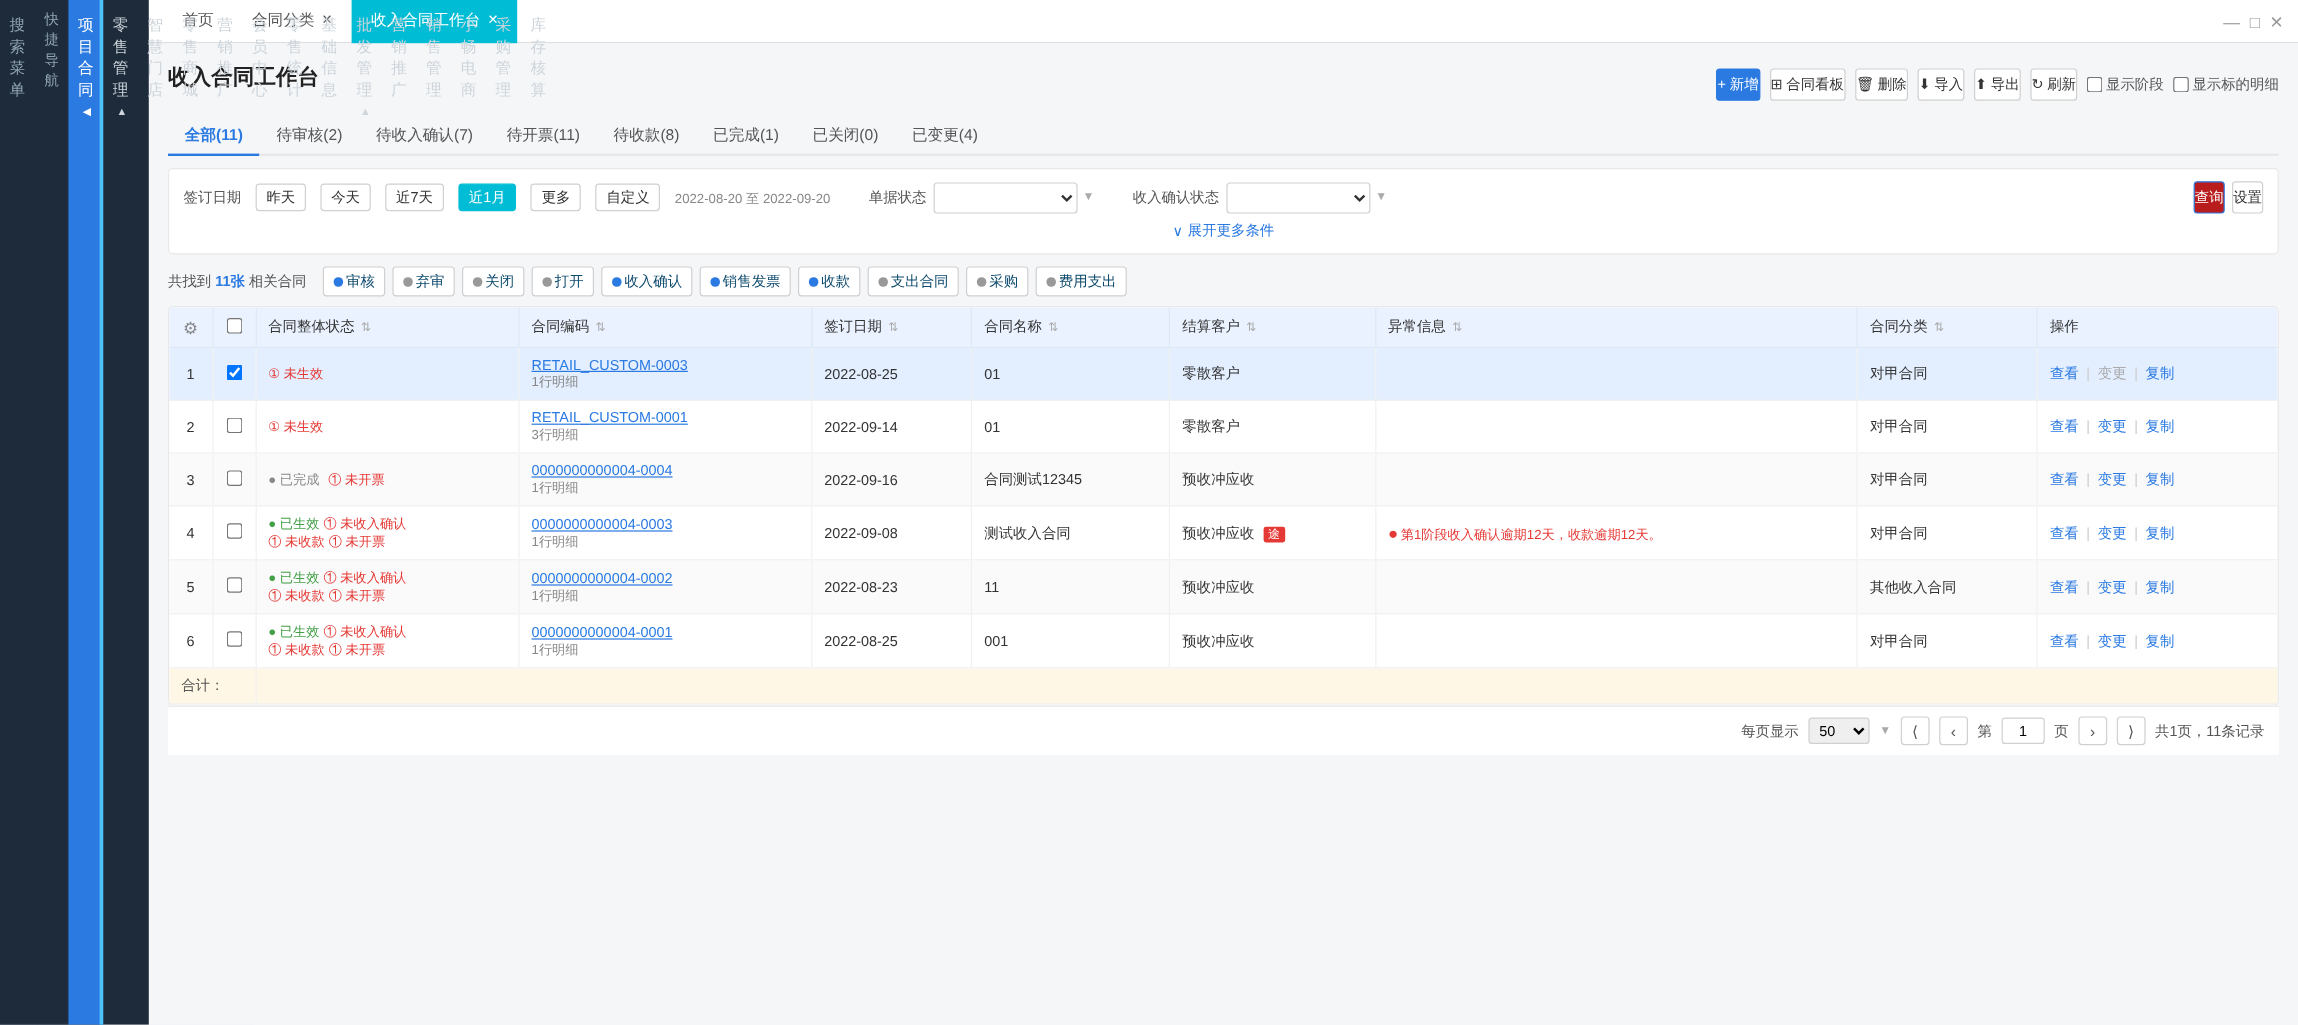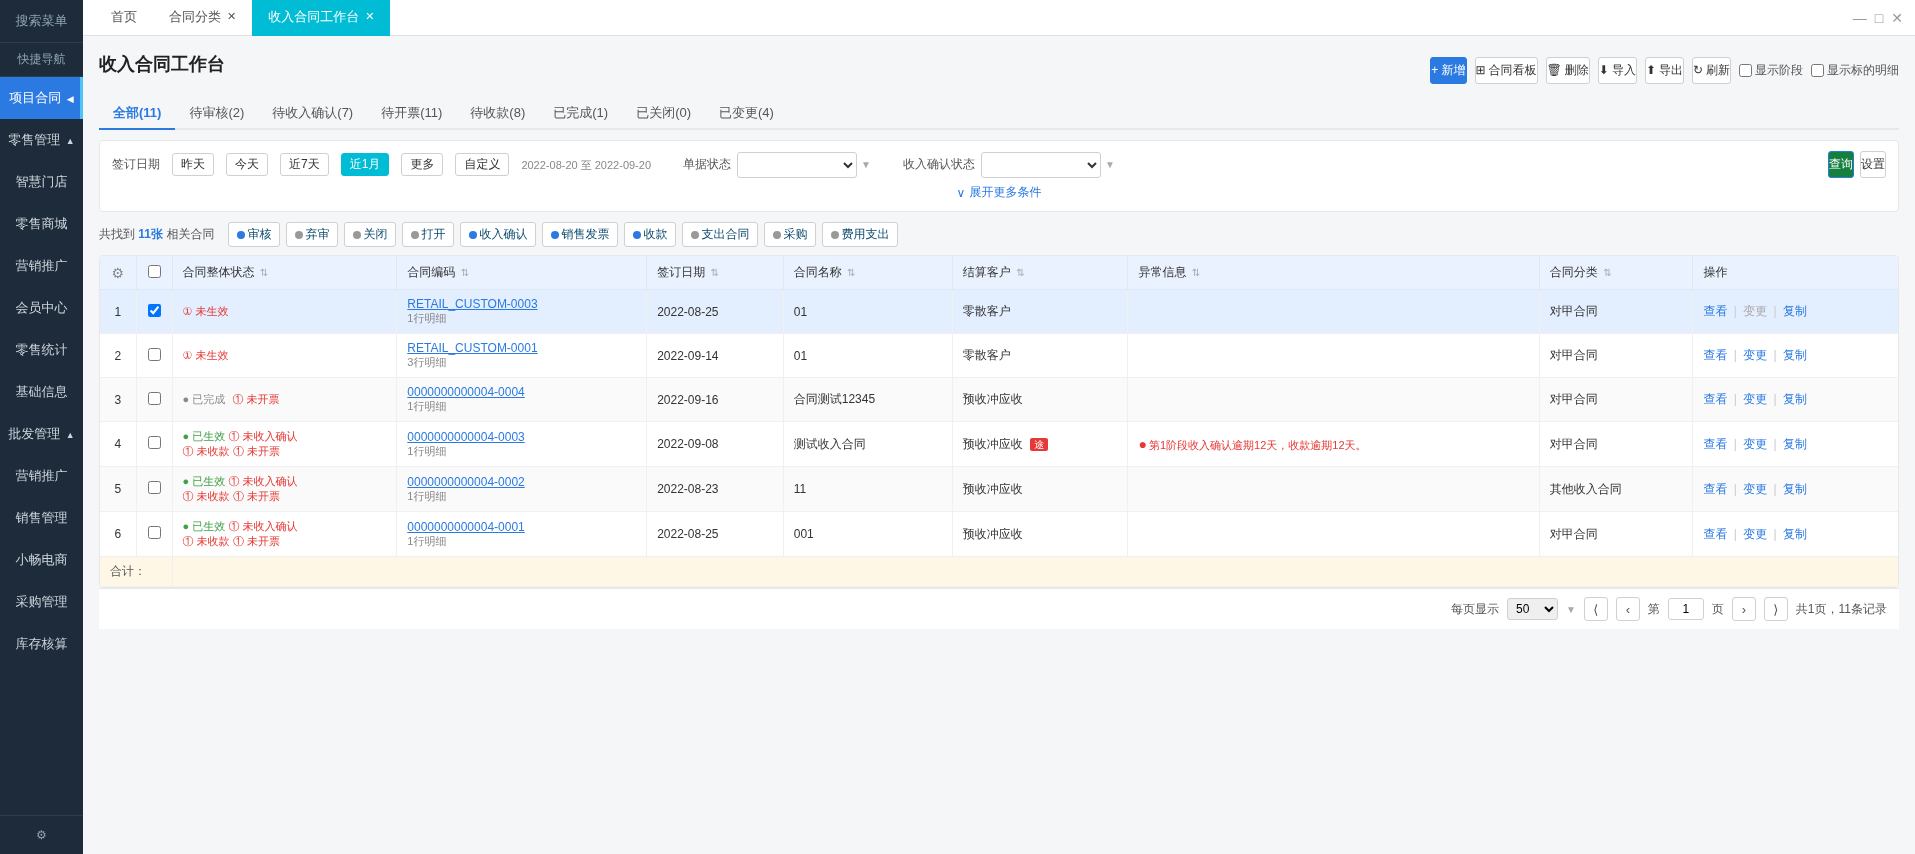--- a/index.html
+++ b/index.html
@@ -2,21 +2,21 @@
 <html><head>
   <meta charset="utf-8">
   <style>
     * { box-sizing: border-box; margin: 0; padding: 0; }
     body { font-family: "Microsoft YaHei", Arial, sans-serif; font-size: 12px; background: #f0f2f5; color: #333; overflow: hidden; }
 
     
     .app-container { display: flex; height: 854px; width: 1915px; }
 
     
-    .sidebar { width: 83px; background: #1d2b3a; display: flex; flex-direction: column; flex-shrink: 0; }
+    .sidebar { width: 124px; background: #1d2b3a; display: flex; flex-direction: row; flex-shrink: 0; }
     .sidebar-search { padding: 12px 8px; color: #8fa3b1; font-size: 13px; text-align: center; border-bottom: 1px solid #2d3d4e; cursor: pointer; }
     .sidebar-nav { padding: 8px; color: #8fa3b1; font-size: 12px; text-align: center; border-bottom: 1px solid #2d3d4e; cursor: pointer; }
     .sidebar-item { padding: 12px 8px; color: #cdd5db; font-size: 13px; text-align: center; cursor: pointer; position: relative; }
     .sidebar-item.active { background: #2a7ae2; color: #fff; }
     .sidebar-item.active::after { content: ''; position: absolute; right: 0; top: 0; bottom: 0; width: 3px; background: #4fc3f7; }
     .sidebar-item .arrow { font-size: 9px; margin-left: 2px; }
     .sidebar-bottom { margin-top: auto; padding: 12px 8px; color: #8fa3b1; text-align: center; border-top: 1px solid #2d3d4e; cursor: pointer; }
 
     
     .main-area { flex: 1; display: flex; flex-direction: column; overflow: hidden; }
@@ -254,21 +254,21 @@
           <div style="display:flex;align-items:center;gap:6px;margin-left:20px;">
             <span class="filter-label">收入确认状态</span>
             <div class="filter-select-wrap">
               <select class="filter-select">
                 <option value=""></option>
               </select>
               <span style="color:#aaa;font-size:10px;">▼</span>
             </div>
           </div>
           <div style="margin-left:auto;display:flex;gap:6px;">
-            <button class="toolbar-btn primary" style="background:#15803d;color:#fff;border-color:#2a7ae2;">查询</button>
+            <button class="toolbar-btn primary" style="background:#b91c1c;color:#fff;border-color:#2a7ae2;">查询</button>
             <button class="toolbar-btn">设置</button>
           </div>
         </div>
         <div class="expand-btn">
           <span>∨</span>
           <span>展开更多条件</span>
         </div>
       </div>
 
       <div class="action-bar">

